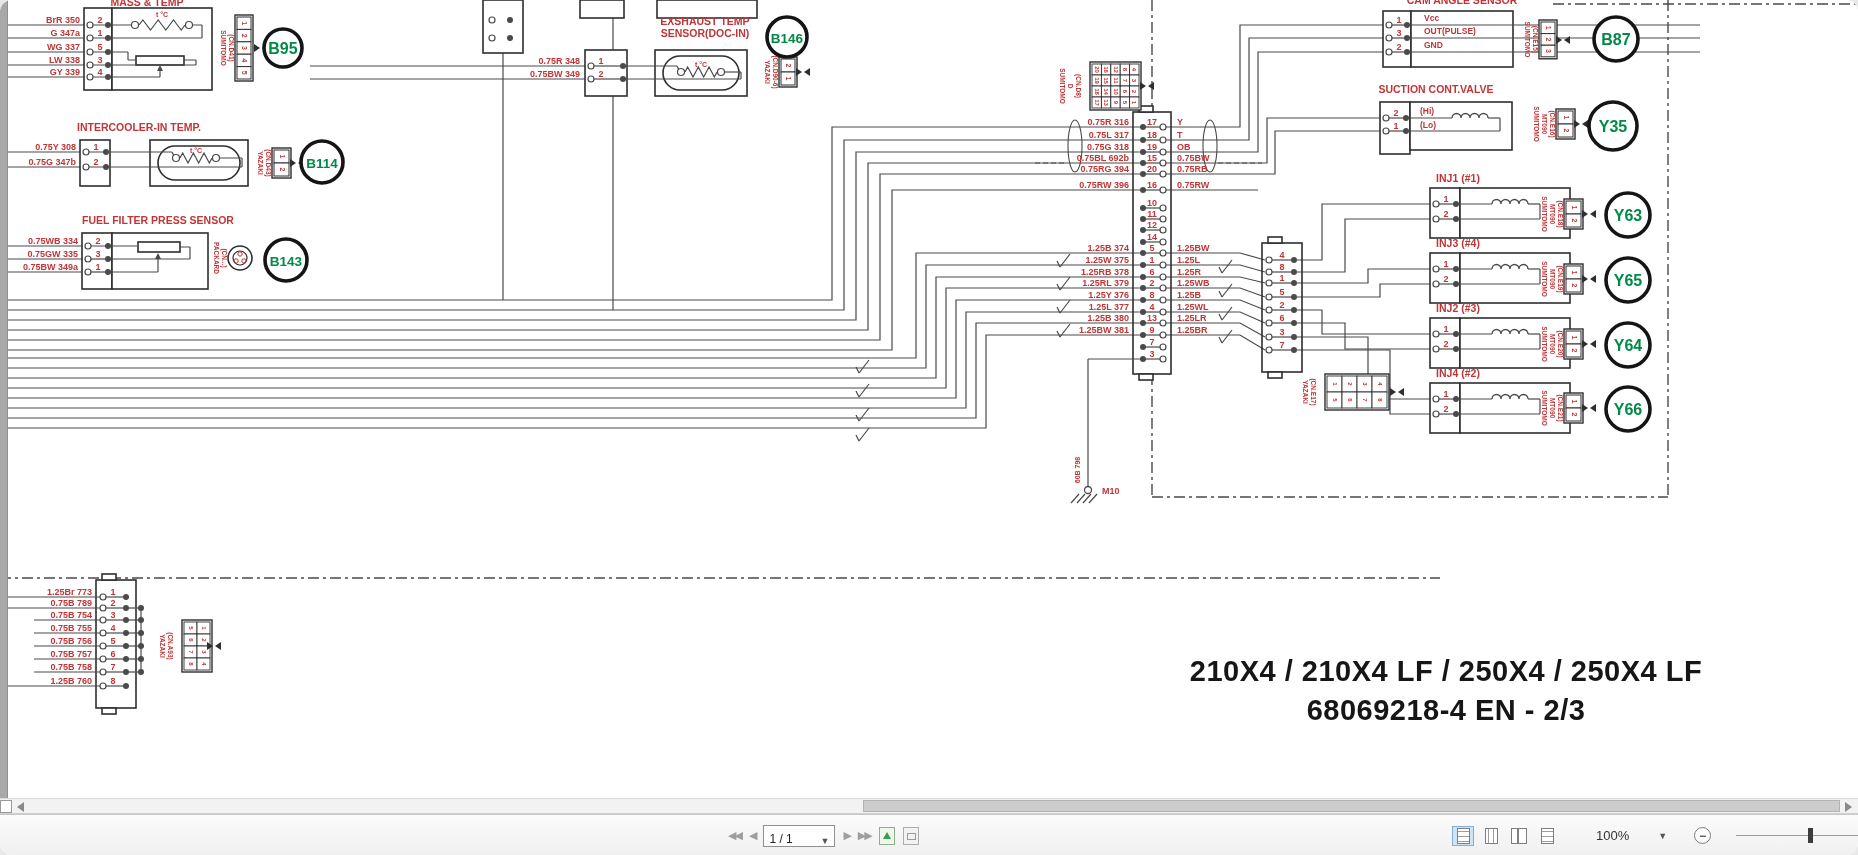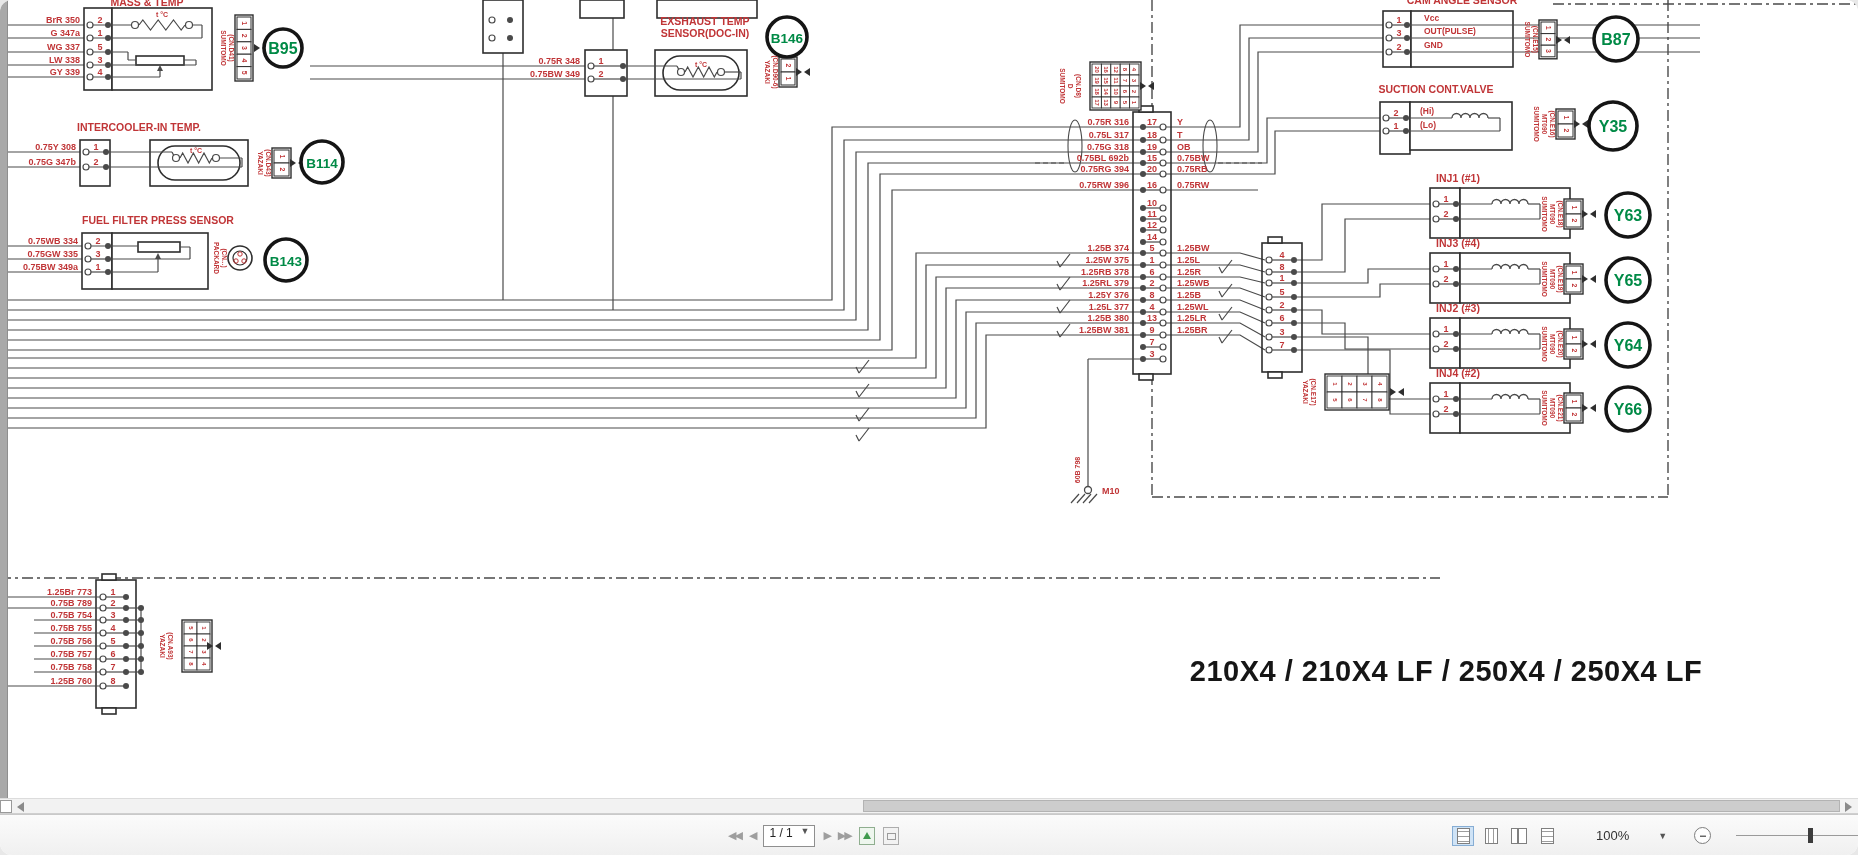--- a/index.html
+++ b/index.html
@@ -12,21 +12,21 @@
   .hscroll{position:absolute;left:0;top:798px;width:1858px;height:16px;background:#f2f2f2;border-top:1px solid #dcdcdc;border-bottom:1px solid #cfcfcf;box-sizing:border-box;}
   .corner{position:absolute;left:0;top:1px;width:12px;height:13px;background:#fff;border:1px solid #9a9a9a;box-sizing:border-box;}
   .sarrow{position:absolute;top:3px;width:0;height:0;}
   .sarrow.left{left:17px;border-top:5px solid transparent;border-bottom:5px solid transparent;border-right:7px solid #8a8a8a;}
   .sarrow.right{left:1845px;border-top:5px solid transparent;border-bottom:5px solid transparent;border-left:7px solid #8a8a8a;}
   .sthumb{position:absolute;left:863px;top:1px;width:977px;height:12px;background:#cdcdcd;border:1px solid #b3b3b3;box-sizing:border-box;}
   
   .toolbar{position:absolute;left:0;top:814px;width:1858px;height:41px;background:linear-gradient(#fbfbfb,#f0f0f0);border-top:1px solid #c9c9c9;box-sizing:border-box;}
   .navgroup{position:absolute;left:728px;top:0;height:41px;display:flex;align-items:center;gap:8px;}
   .navbtn{color:#9e9e9e;font-size:11px;letter-spacing:-2px;cursor:default;user-select:none;}
-  .pagebox{width:52px;height:22px;background:#fff;border:1px solid #8f8f8f;box-sizing:border-box;display:flex;align-items:flex-start;justify-content:space-between;padding:0 5px;font-size:12px;color:#222;}
+  .pagebox{width:72px;height:22px;background:#fff;border:1px solid #8f8f8f;box-sizing:border-box;display:flex;align-items:flex-end;justify-content:space-between;padding:0 5px;font-size:12px;color:#222;}
   .caret{color:#555;font-size:9px;}
   .hicon{display:inline-block;width:14px;height:16px;border:1px solid #8fae8f;background:#eef6ee;position:relative;}
   .hicon.h2{border-color:#adadad;background:#f2f2f2;}
   .hicon.h1::after{content:"";position:absolute;left:3px;top:4px;border-left:4px solid transparent;border-right:4px solid transparent;border-bottom:7px solid #3f9a4d;}
   .hicon.h2::after{content:"";position:absolute;left:3px;top:5px;width:7px;height:5px;border:1px solid #9a9a9a;}
   .viewgroup{position:absolute;left:1452px;top:0;height:41px;display:flex;align-items:center;gap:6px;}
   .vicon{width:22px;height:20px;display:flex;align-items:center;justify-content:center;border:1px solid transparent;box-sizing:border-box;}
   .vicon.active{background:#cfe3f6;border-color:#86add4;}
   .pgicon{width:11px;height:14px;border:1px solid #7f7f7f;background:repeating-linear-gradient(#fff 0 2px,#9d9d9d 2px 3px,#fff 3px 5px);}
   .pgicon.two{width:14px;background:linear-gradient(90deg,#fff 0 5px,#7f7f7f 5px 7px,#fff 7px 14px);}
@@ -844,20 +844,21 @@
           <line x1="1077" y1="503" x2="1085" y2="494" stroke="#4a4a4a" stroke-width="1.2"></line>
           <line x1="1083" y1="503" x2="1091" y2="494" stroke="#4a4a4a" stroke-width="1.2"></line>
           <line x1="1089" y1="503" x2="1097" y2="494" stroke="#4a4a4a" stroke-width="1.2"></line>
           <text x="1102" y="494" font-size="9" fill="#c03537" font-weight="bold" text-anchor="start">M10</text>
           <text x="1080" y="470" font-size="7" fill="#c03537" font-weight="bold" text-anchor="middle" transform="rotate(-90 1080 470)">60B 798</text>
         </g>
       </svg>
     <div class="leftstrip"></div>
     <div class="titleblock">
       <div>210X4 / 210X4 LF / 250X4 / 250X4 LF</div>
+      <div>68069218-4 EN - 2/3</div>
     </div>
   </div>
 
   <div class="hscroll">
     <div class="corner"></div>
     <div class="sarrow left"></div>
     <div class="sthumb"></div>
     <div class="sarrow right"></div>
   </div>
 

